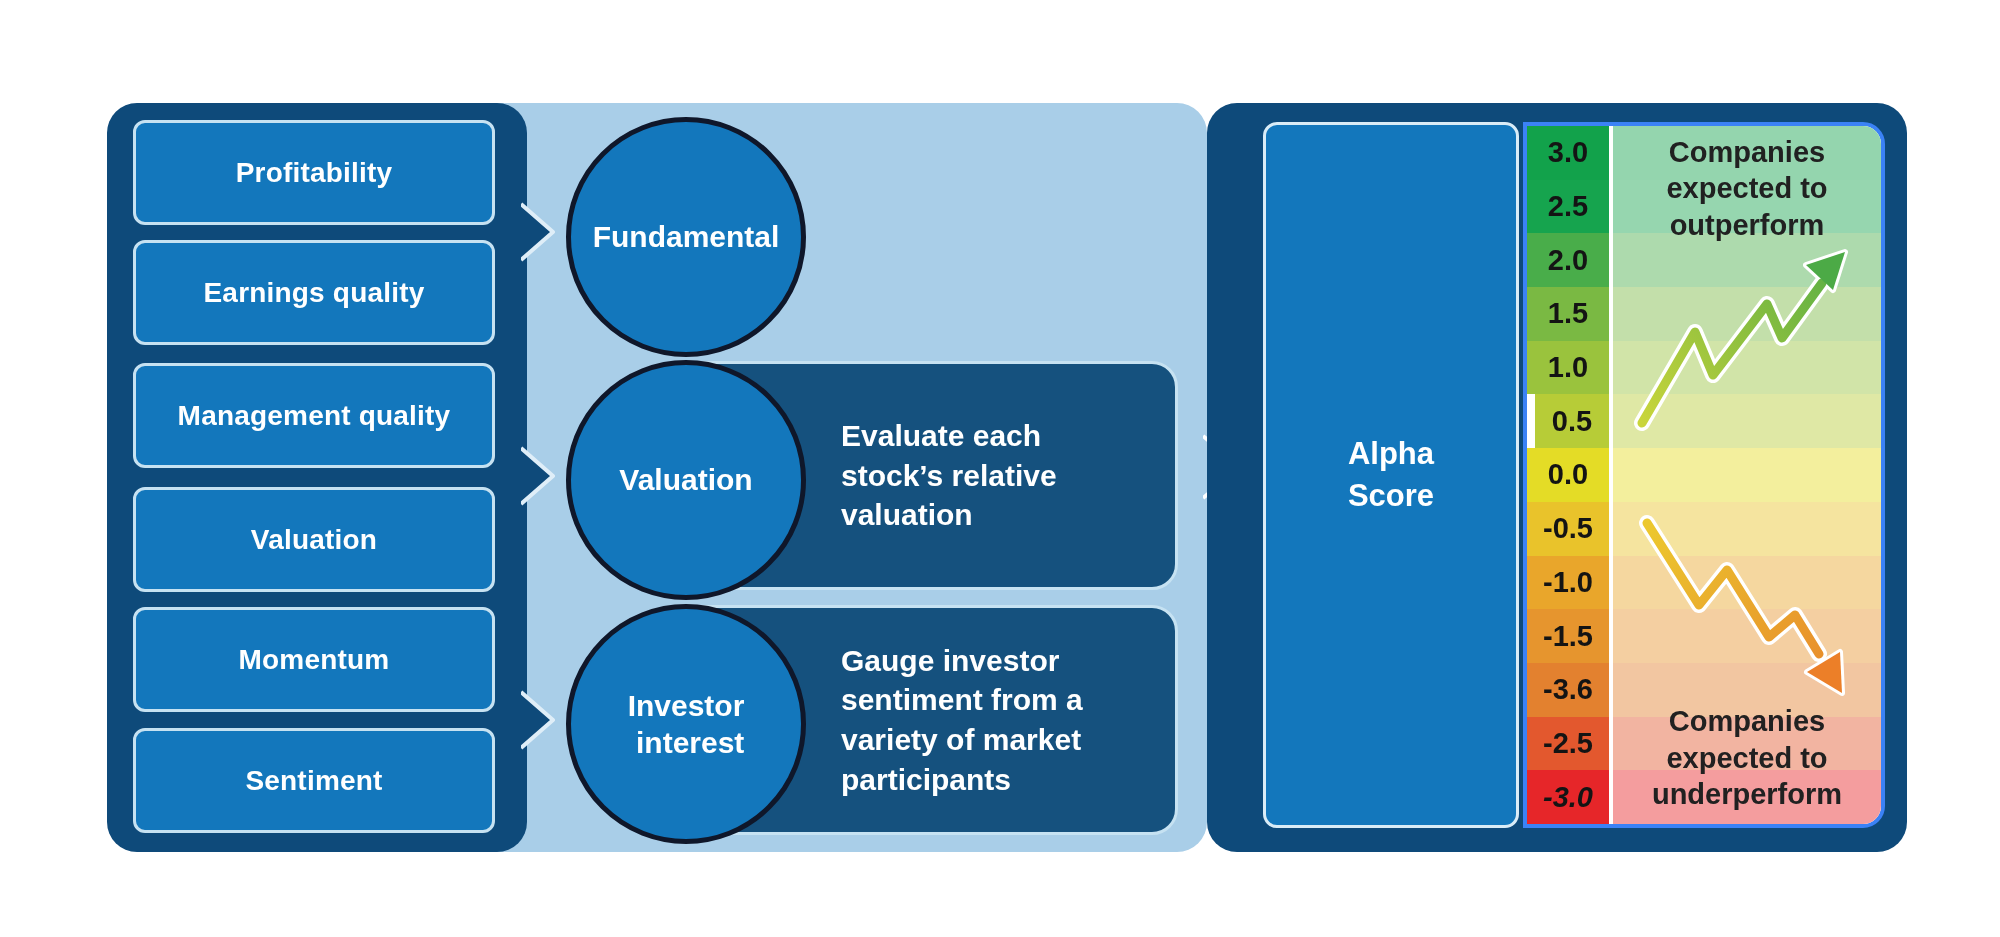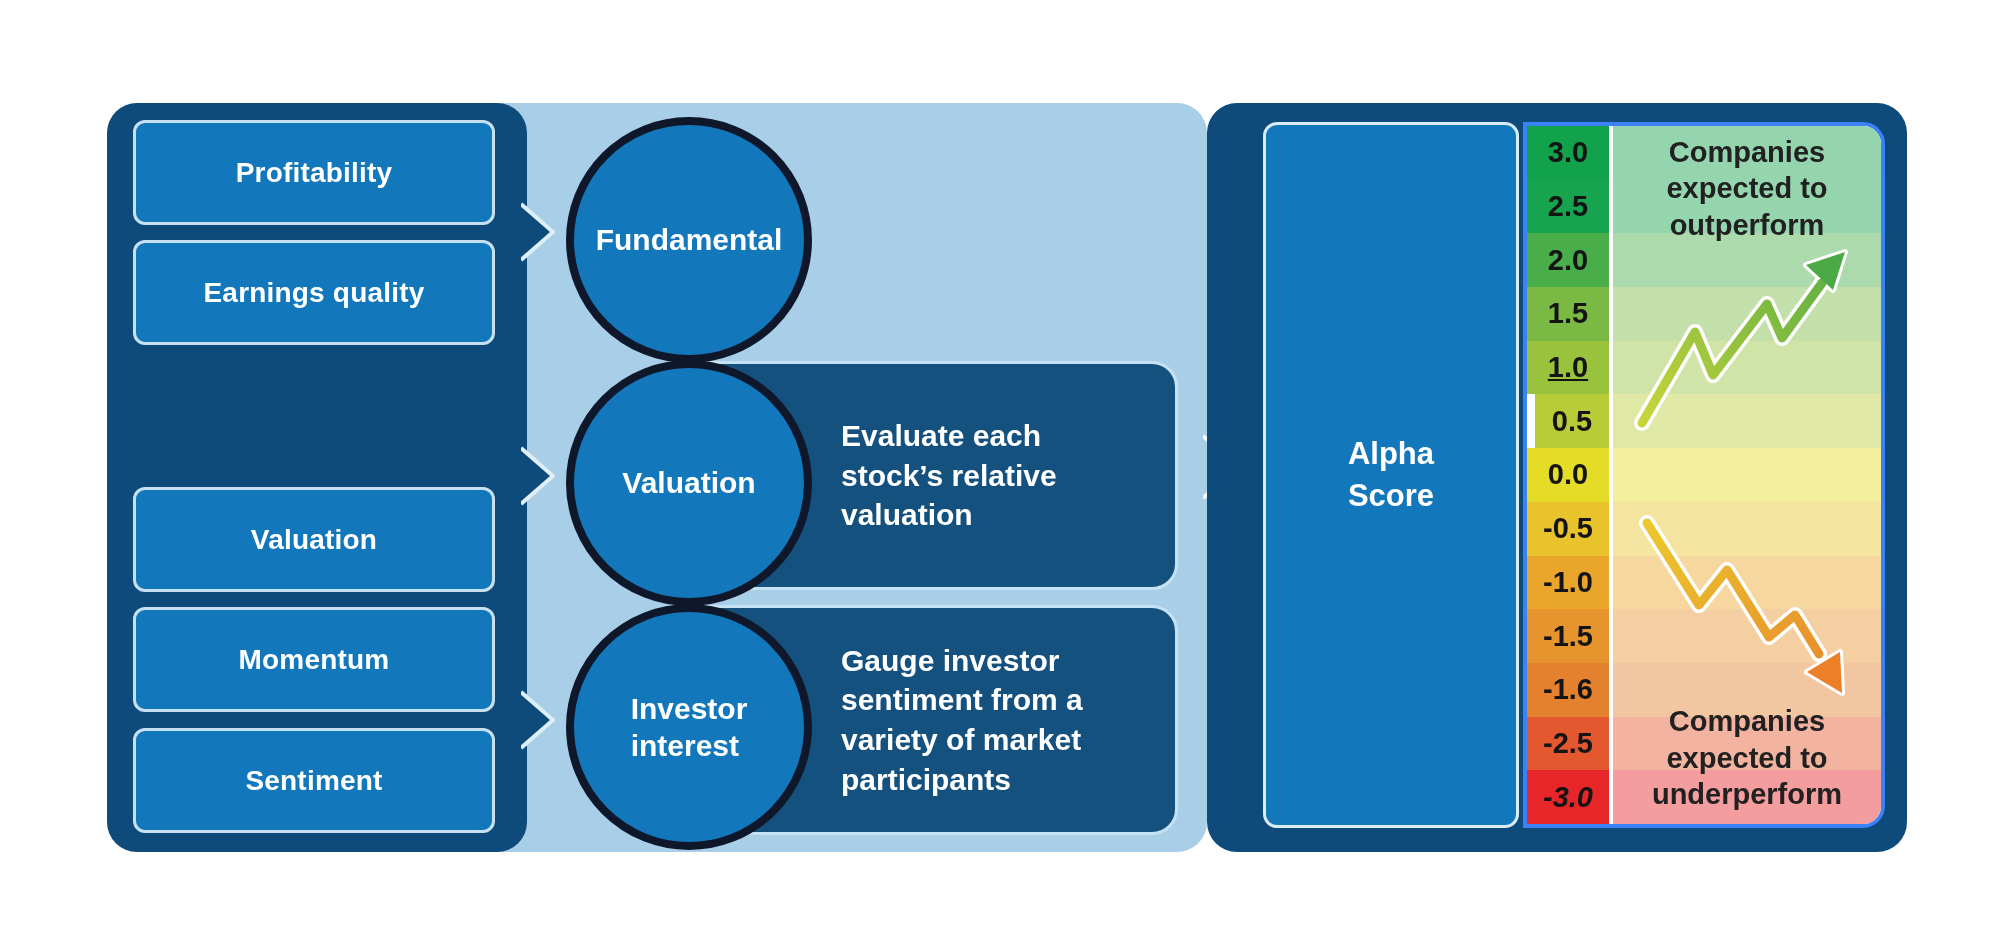--- a/index.html
+++ b/index.html
@@ -38,22 +38,22 @@
     position:absolute;left:658px;width:514px;
     background:var(--desc-navy);border:3px solid var(--border-light);border-radius:26px;
     display:flex;align-items:center;
   }
   .descbox p{
     margin:0;padding-left:180px;color:#fff;font-size:30px;font-weight:600;
     line-height:1.32;white-space:pre-line;
   }
   .circle{
     position:absolute;left:566px;width:230px;height:230px;border-radius:50%;
-    background:var(--blue);border:8px solid #0f172a;
-    display:flex;align-items:center;justify-content:center;text-align:left;
+    background:var(--blue);border:5px solid #0f172a;
+    display:flex;align-items:center;justify-content:center;text-align:right;
     color:#fff;font-size:30px;font-weight:600;line-height:1.25;white-space:pre-line;
   }
 
   .alpha-box{
     position:absolute;left:56px;top:19px;width:250px;height:700px;
     background:var(--blue);border:3px solid #d9ecf7;border-radius:14px;
     display:flex;align-items:center;justify-content:center;text-align:center;
     color:#fff;font-size:31px;font-weight:600;line-height:1.35;white-space:pre-line;
   }
   .scale-wrap{
@@ -82,20 +82,21 @@
 <body>
 
 <div class="stage">
 
   <div class="panel mid"></div>
 
   <div class="panel left"></div>
 
   <div class="factor" style="top:120px">Profitability</div>
   <div class="factor" style="top:240px">Earnings quality</div>
+  <div class="factor" style="top:363px">Management quality</div>
   <div class="factor" style="top:487px">Valuation</div>
   <div class="factor" style="top:607px">Momentum</div>
   <div class="factor" style="top:728px">Sentiment</div>
 
   <svg class="chev" style="left:521px;top:202px" viewBox="0 0 36 60">
     <polygon points="0,2 32,30 0,58"></polygon>
       <path d="M0,2 L32,30 L0,58"></path>
   </svg>
   <svg class="chev" style="left:521px;top:446px" viewBox="0 0 36 60">
     <polygon points="0,2 32,30 0,58"></polygon>
@@ -131,27 +132,27 @@
   <div class="panel right">
     <div class="alpha-box">Alpha
 Score</div>
 
     <div class="scale-wrap">
       <div class="scale-col">
           <div class="scale-cell" style="background: rgb(18, 162, 75);">3.0</div>
           <div class="scale-cell" style="background: rgb(22, 164, 78);">2.5</div>
           <div class="scale-cell" style="background: rgb(73, 173, 74);">2.0</div>
           <div class="scale-cell" style="background: rgb(122, 185, 67);">1.5</div>
-          <div class="scale-cell" style="background: rgb(154, 195, 61); text-decoration: underline;">1.0</div>
+          <div class="scale-cell" style="background: rgb(154, 195, 61);">1.0</div>
           <div class="scale-cell" style="background: rgb(183, 204, 55); margin-left: 8px;">0.5</div>
           <div class="scale-cell" style="background: rgb(228, 220, 38);">0.0</div>
           <div class="scale-cell" style="background: rgb(233, 195, 43);">-0.5</div>
           <div class="scale-cell" style="background: rgb(233, 166, 43);">-1.0</div>
           <div class="scale-cell" style="background: rgb(230, 149, 46);">-1.5</div>
-          <div class="scale-cell" style="background: rgb(227, 129, 47);">-1.6</div>
+          <div class="scale-cell" style="background: rgb(227, 129, 47);">-3.6</div>
           <div class="scale-cell" style="background: rgb(227, 88, 46);">-2.5</div>
           <div class="scale-cell" style="background: rgb(230, 38, 41); font-style: italic;">-3.0</div>
         </div>
       <div class="scale-divider"></div>
       <div class="band-col">
         <div class="bands">
             <div class="band" style="background: rgba(18, 162, 75, 0.45);"></div>
             <div class="band" style="background: rgba(22, 164, 78, 0.45);"></div>
             <div class="band" style="background: rgba(73, 173, 74, 0.45);"></div>
             <div class="band" style="background: rgba(122, 185, 67, 0.45);"></div>

